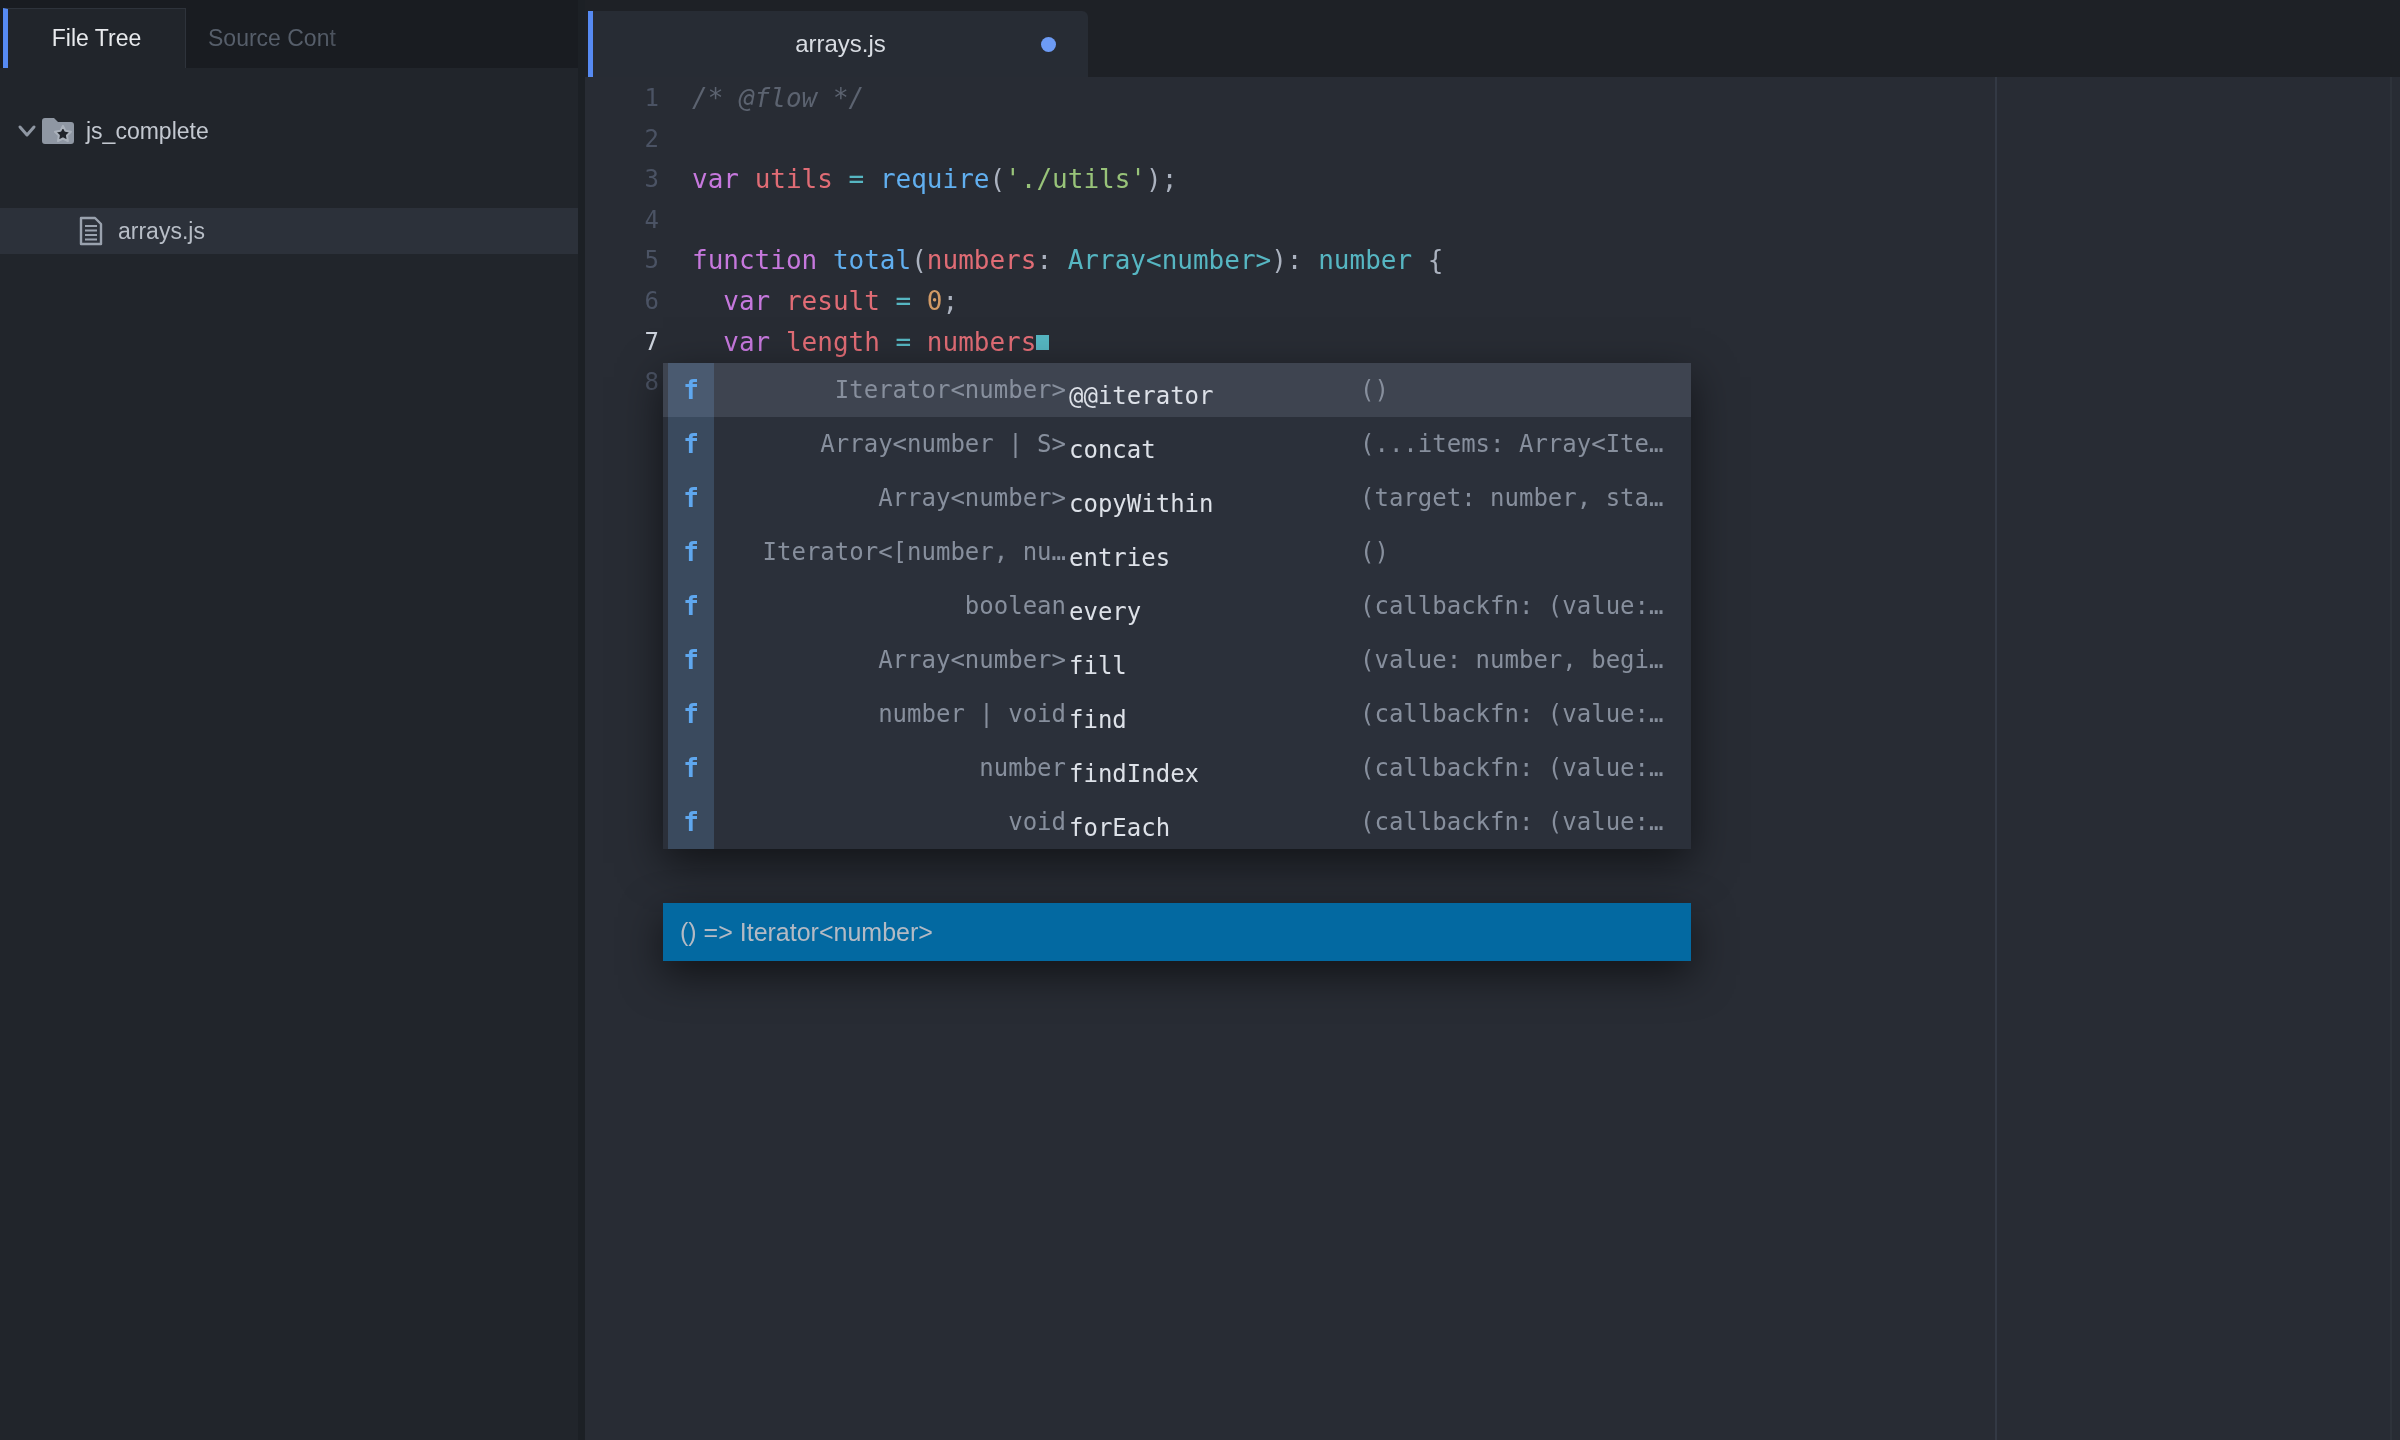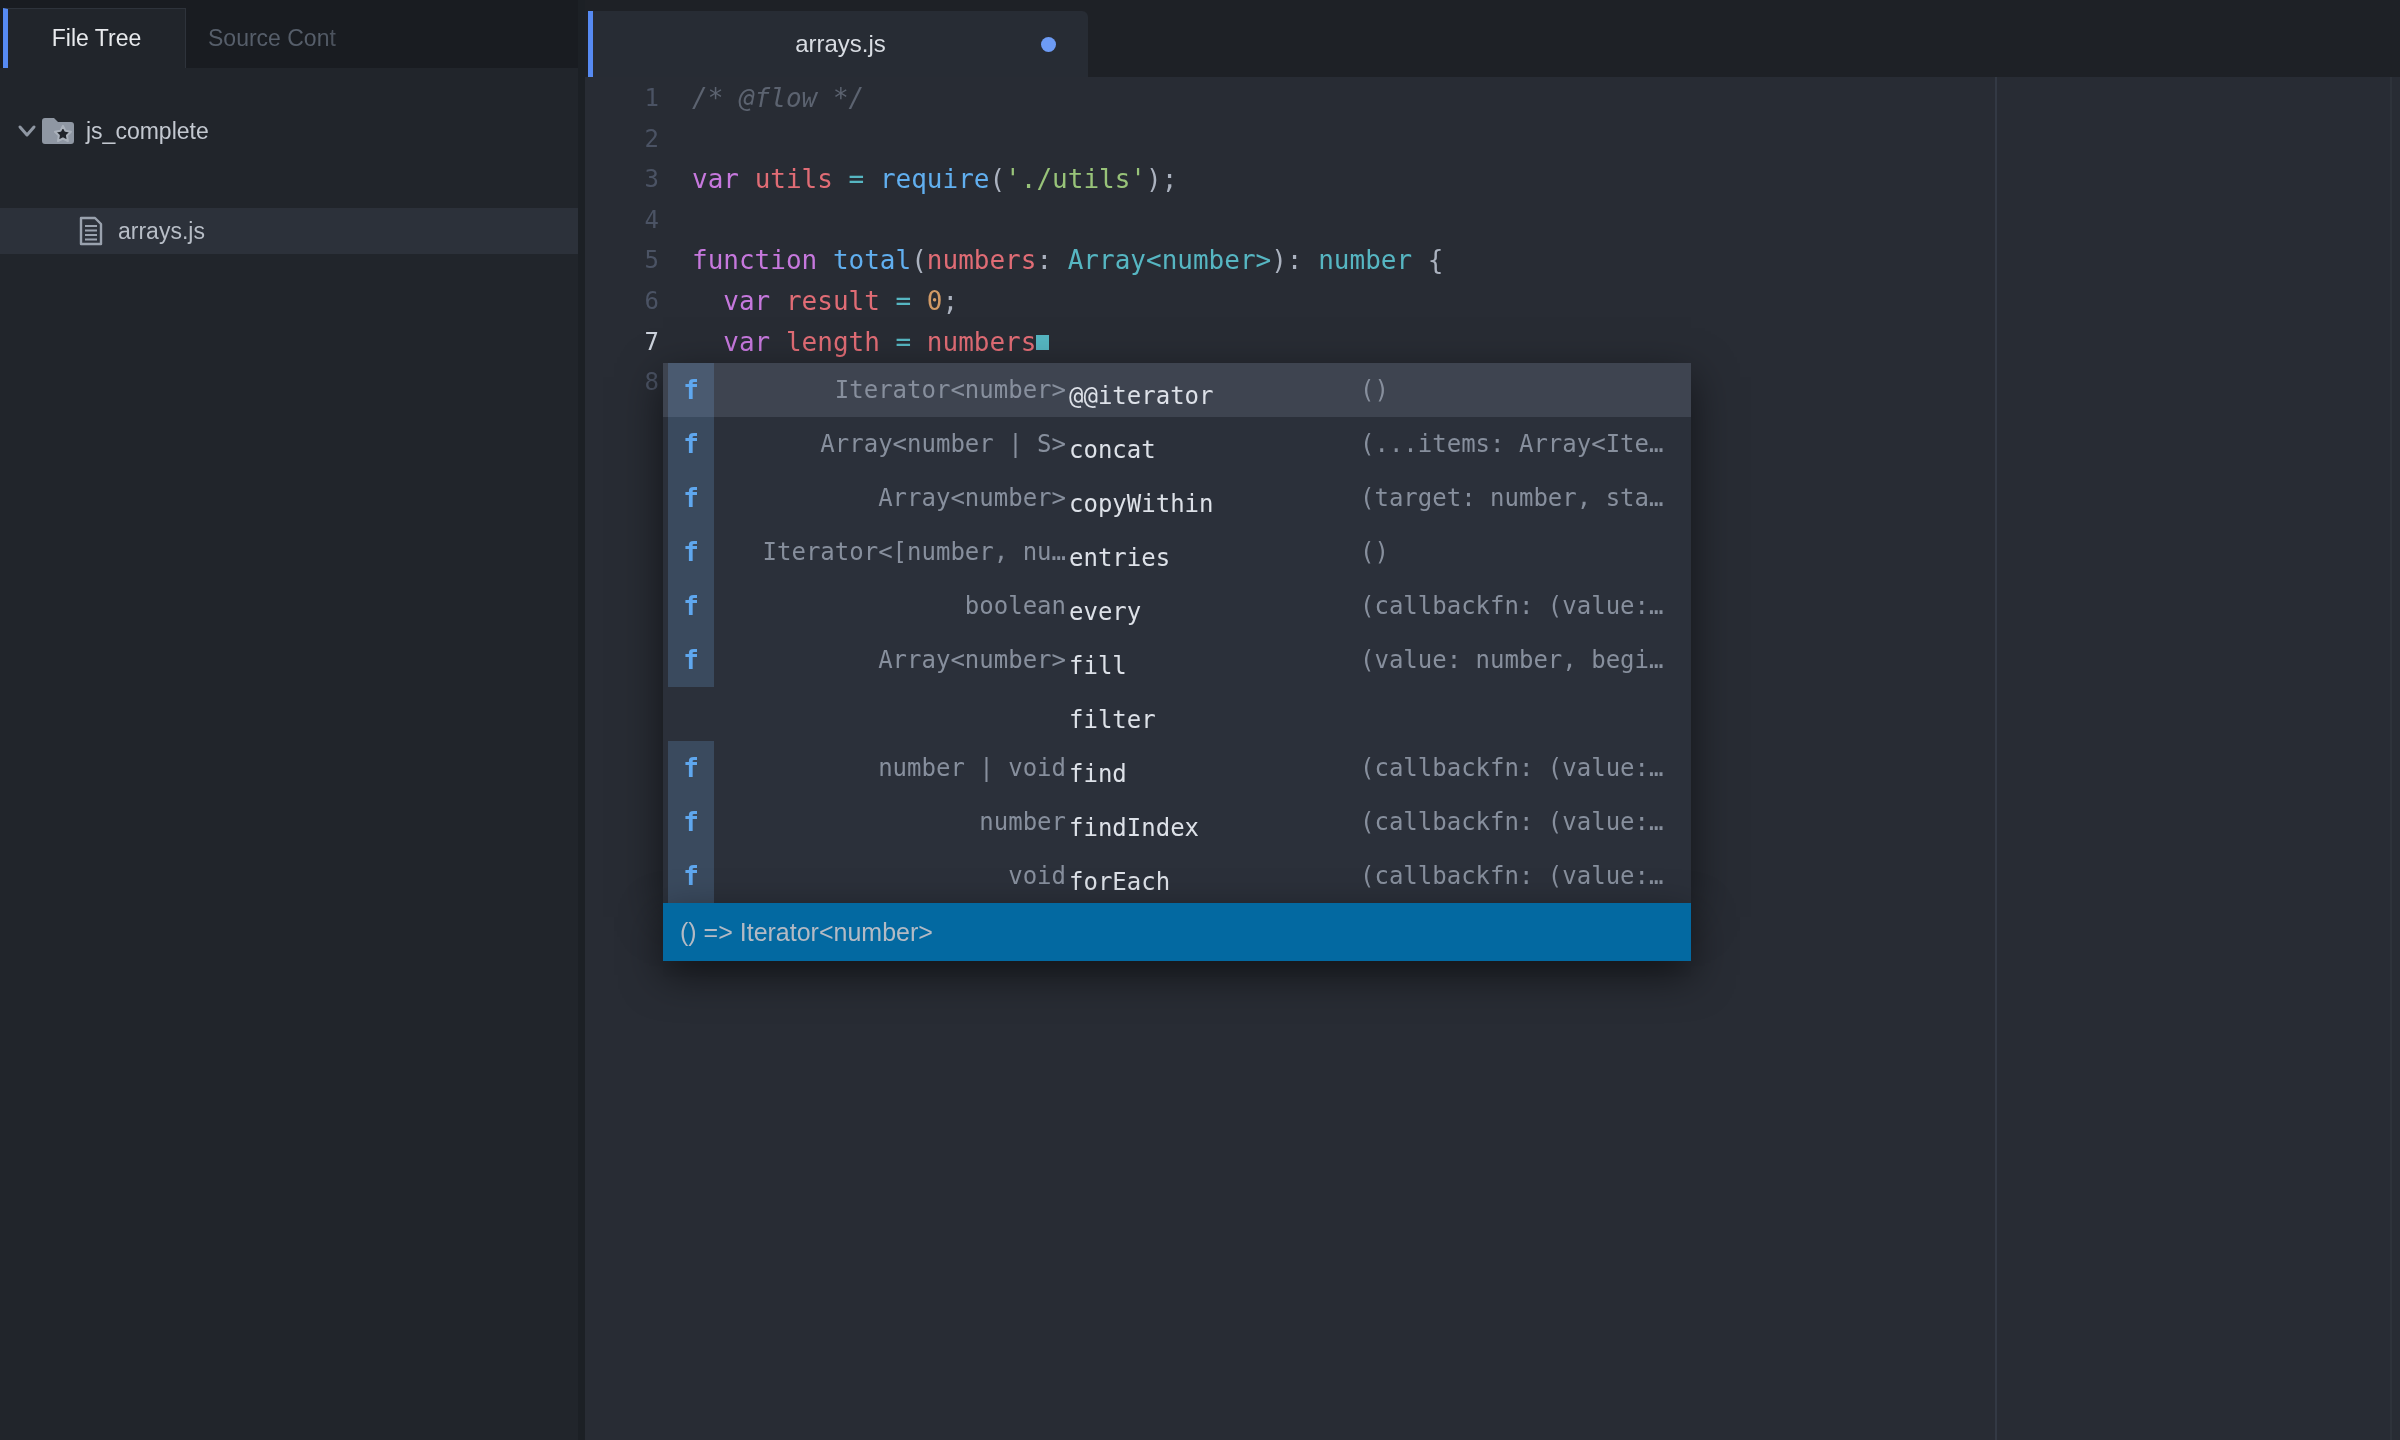--- a/index.html
+++ b/index.html
@@ -237,26 +237,20 @@
     </div>
     <div class="ac-row">
       <div class="ac-icon-cell has-bg">
         <span class="ac-f">f</span>
       </div>
       <span class="ac-type">Array&lt;number&gt;</span>
       <span class="ac-name">fill</span>
       <span class="ac-args">(value: number, begi…</span>
     </div>
     <div class="ac-row">
-      <div class="ac-icon-cell"></div>
-      <span class="ac-type"></span>
-      <span class="ac-name">filter</span>
-      <span class="ac-args"></span>
-    </div>
-    <div class="ac-row">
       <div class="ac-icon-cell has-bg">
         <span class="ac-f">f</span>
       </div>
       <span class="ac-type">number | void</span>
       <span class="ac-name">find</span>
       <span class="ac-args">(callbackfn: (value:…</span>
     </div>
     <div class="ac-row">
       <div class="ac-icon-cell has-bg">
         <span class="ac-f">f</span>

